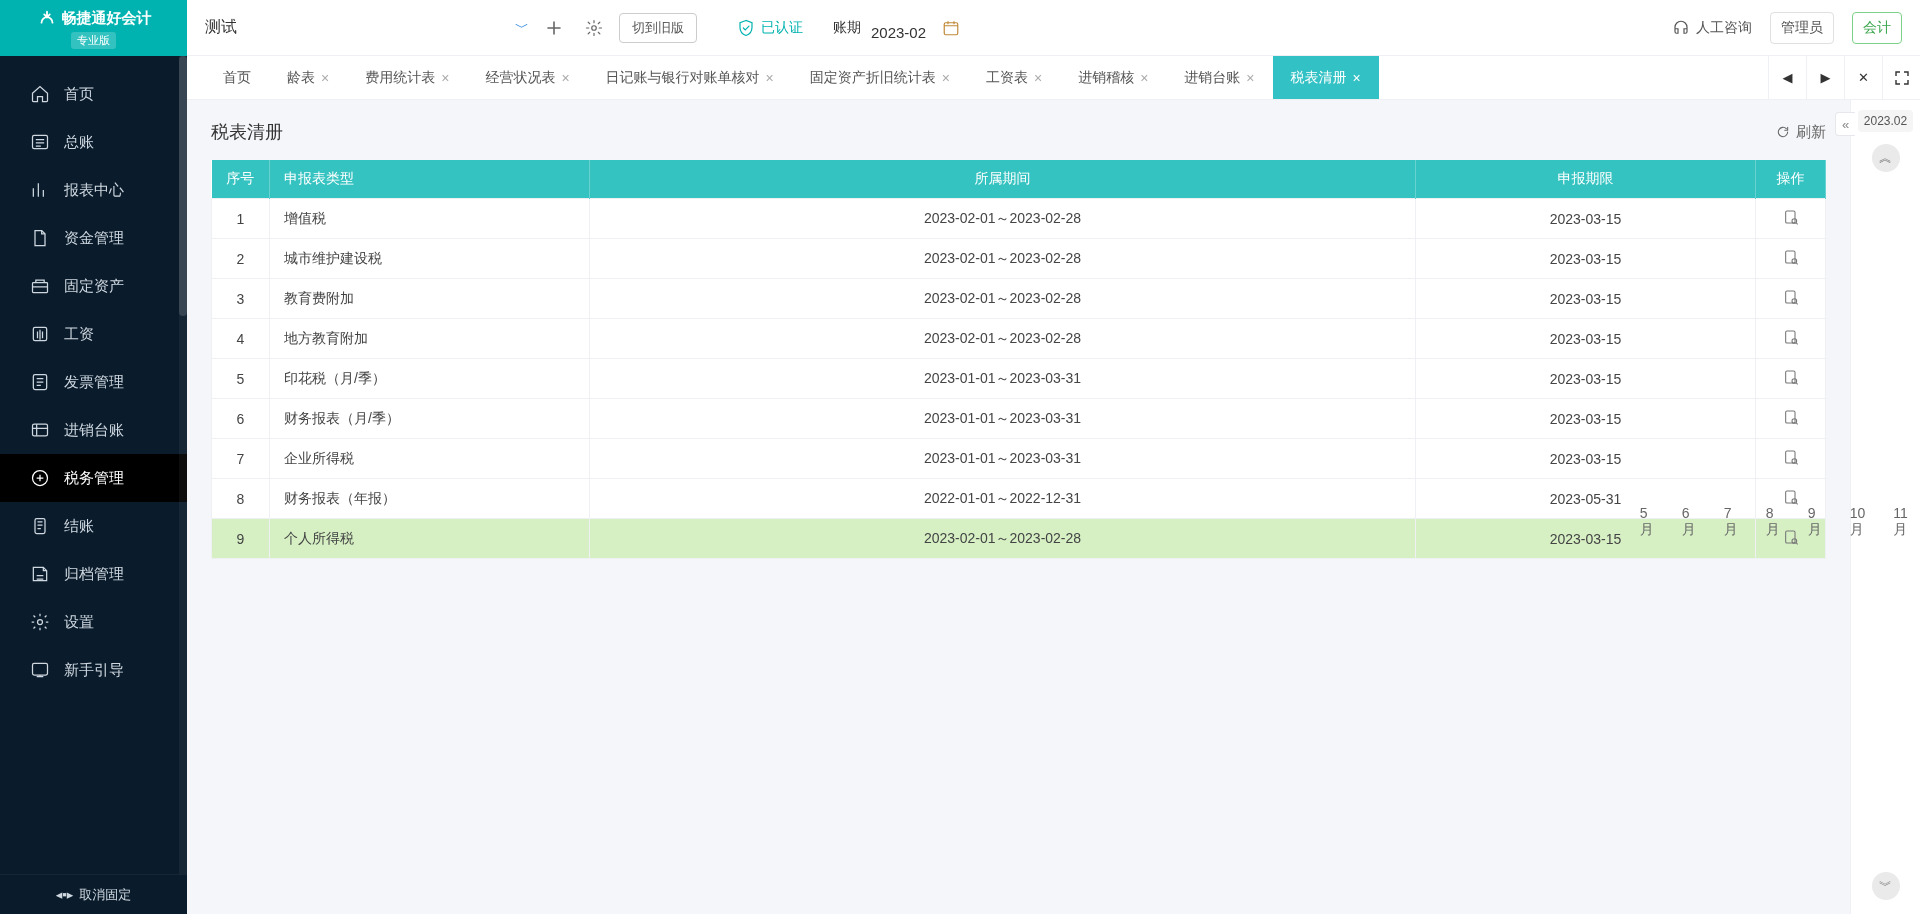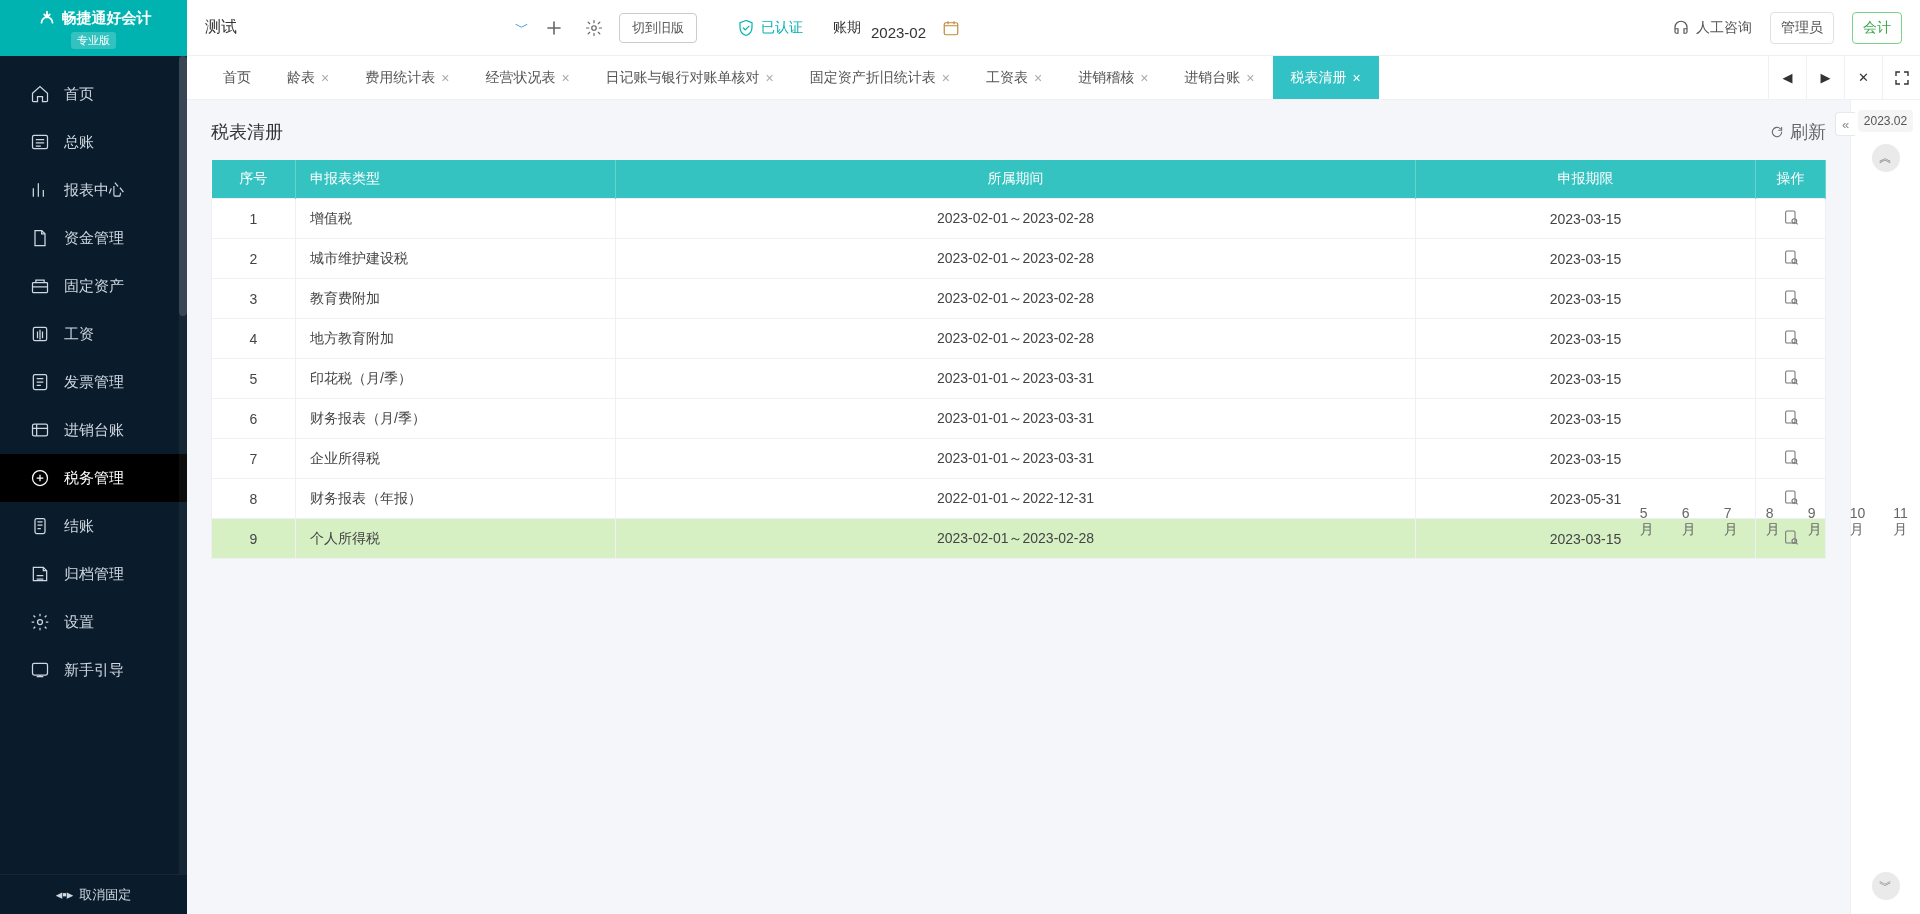--- a/index.html
+++ b/index.html
@@ -45,30 +45,30 @@
   .tab.active { background: #32c1c4; color: #fff; }
   .tab.active .close { color: #fff; }
   .tabs-tools { margin-left: auto; display: flex; align-items: center; }
   .tabs-tools .tool { width: 38px; height: 44px; display: inline-flex; align-items: center; justify-content: center; border-left: 1px solid #eef0f3; cursor: pointer; color: #333; }
 
   
   .content { flex: 1; display: flex; }
   .page { flex: 1; padding: 20px 24px; position: relative; }
   .page-head { display: flex; align-items: center; margin-bottom: 16px; }
   .page-title { font-size: 18px; color: #333; }
-  .refresh { margin-left: auto; display: flex; align-items: center; gap: 6px; color: #666; font-size: 18px; cursor: pointer; }
+  .refresh { margin-left: auto; display: flex; align-items: center; gap: 6px; color: #666; font-size: 15px; cursor: pointer; }
 
   
   .tbl { width: 100%; border-collapse: collapse; background: #fff; }
   .tbl th { background: #35c3c1; color: #fff; font-weight: normal; font-size: 14px; padding: 10px 8px; text-align: center; border-right: 1px solid rgba(255,255,255,0.25); }
   .tbl th.name { text-align: left; padding-left: 14px; }
   .tbl td { border: 1px solid #eef0f3; padding: 10px 8px; font-size: 14px; text-align: center; color: #444; }
   .tbl td.name { text-align: left; padding-left: 14px; }
   .tbl tr.hl td { background: #d6f0c4; }
-  .col-idx { width: 84px; }
+  .col-idx { width: 58px; }
   .col-op { width: 70px; }
   .op-icon { color: #777; cursor: pointer; }
 
   
   .monthpanel { width: 70px; background: #fff; border-left: 1px solid #eef0f3; display: flex; flex-direction: column; align-items: center; padding: 10px 0; position: relative; }
   .mp-year { background: #f5f5f5; border-radius: 4px; padding: 4px 6px; font-size: 12px; color: #555; margin-bottom: 8px; }
   .mp-nav { width: 28px; height: 28px; border-radius: 50%; background: #eaeaea; display: flex; align-items: center; justify-content: center; color: #888; cursor: pointer; margin: 4px 0; }
   .mp-list { flex: 1; display: flex; flex-direction: row; align-items: center; gap: 12px; padding: 6px 0; font-size: 14px; color: #666; }
   .mp-month { cursor: pointer; padding: 4px 8px; border-radius: 12px; }
   .mp-month.current { background: #32c1c4; color: #fff; border-radius: 11px; }

